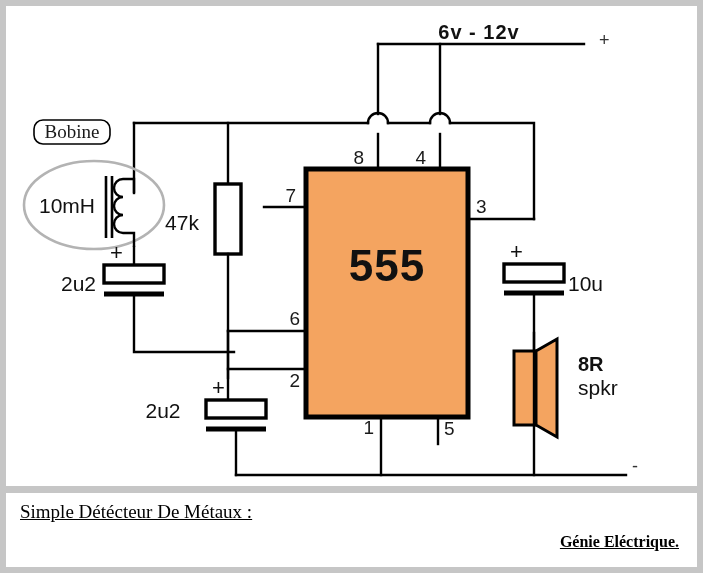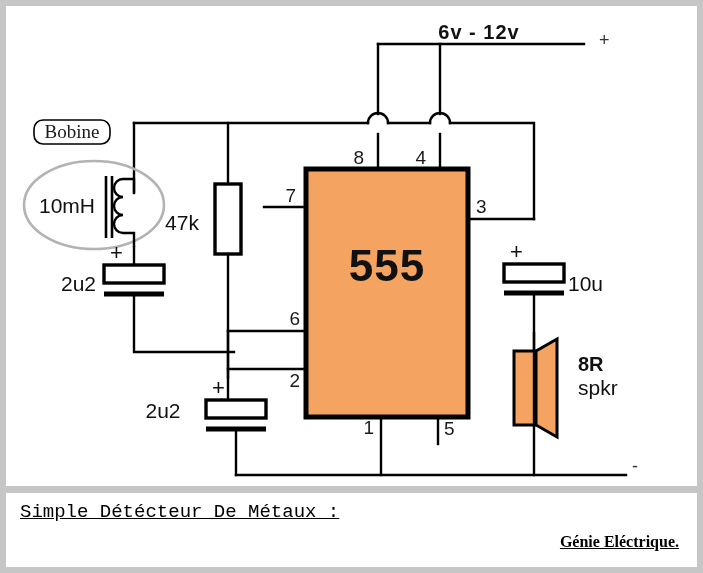--- a/index.html
+++ b/index.html
@@ -40,21 +40,21 @@
   #schematic-svg {
     position: absolute;
     left: 0;
     top: 0;
     display: block;
   }
   .cap-title {
     position: absolute;
     left: 14px;
     top: 8px;
-    font-family: Liberation Mono, monospace;
+    font-family: Liberation Serif, serif;
     font-size: 19px;
     color: #000000;
     text-decoration: underline;
     white-space: nowrap;
   }
   .cap-credit {
     position: absolute;
     right: 18px;
     top: 40px;
     font-family: "Liberation Serif", serif;

